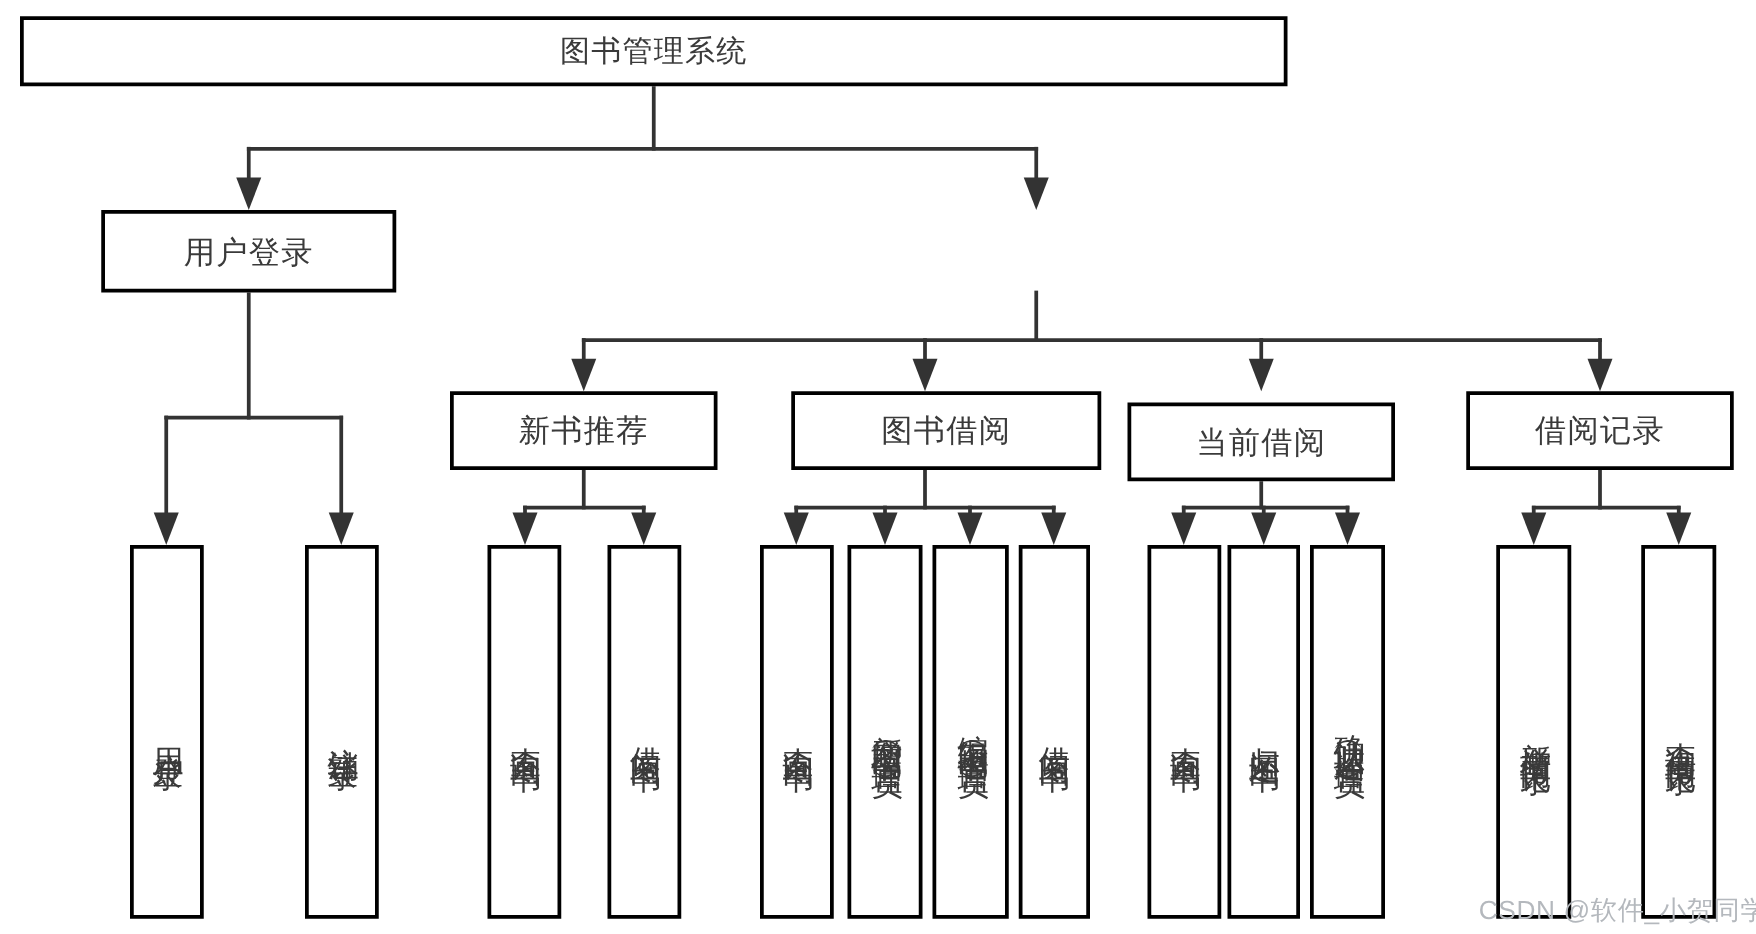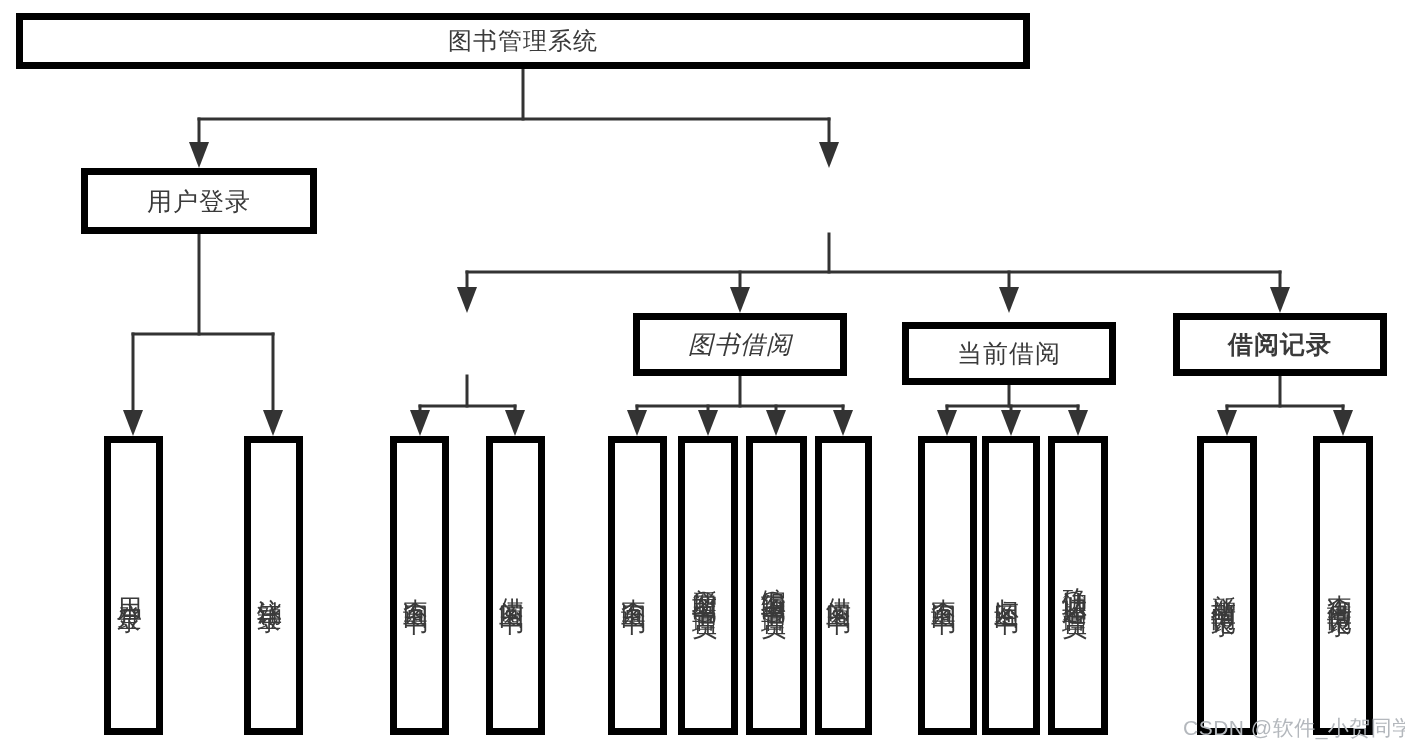--- a/index.html
+++ b/index.html
@@ -20,21 +20,21 @@
   svg.connectors path {
     stroke: #333333;
     stroke-width: 3;
     fill: none;
     stroke-linecap: square;
   }
   svg.connectors polygon { fill: #333333; stroke: none; }
   .box {
     position: absolute;
     background: #ffffff;
-    border: 7px solid #000000;
+    border: 3px solid #000000;
     box-sizing: border-box;
     color: #3a3a3a;
     z-index: 2;
   }
   .hbox {
     display: flex;
     align-items: center;
     justify-content: center;
     font-size: 25px;
     letter-spacing: 1px;
@@ -137,23 +137,24 @@
         <polygon points="1217,410 1237,410 1227,436"></polygon>
       <path d="M1343 406 V412"></path>
         <polygon points="1333,410 1353,410 1343,436"></polygon>
     </g>
   </svg>
 
   <div class="box hbox" style="left:16px; top:13px; width:1014px; height:56px; font-size:24px;">图书管理系统</div>
 
   <div class="box hbox" style="left:81px; top:168px; width:236px; height:66px;">用户登录</div>
 
-  <div class="box hbox" style="left:633px; top:313px; width:214px; height:63px;font-style:italic;">图书借阅</div>
+  <div class="box hbox" style="left:360px; top:313px; width:214px; height:63px;">新书推荐</div>
+  <div class="box hbox" style="left:633px; top:313px; width:248px; height:63px;">图书借阅</div>
   <div class="box hbox" style="left:902px; top:322px; width:214px; height:63px;">当前借阅</div>
-  <div class="box hbox" style="left:1173px; top:313px; width:214px; height:63px;font-weight:bold;">借阅记录</div>
+  <div class="box hbox" style="left:1173px; top:313px; width:214px; height:63px;">借阅记录</div>
 
   <div class="box vbox" style="left:104px; top:436px; width:59px; height:299px;">用户登录</div>
   <div class="box vbox" style="left:244px; top:436px; width:59px; height:299px;">注销登录</div>
 
   <div class="box vbox" style="left:390px; top:436px; width:59px; height:299px;">查询图书</div>
   <div class="box vbox" style="left:486px; top:436px; width:59px; height:299px;">借阅图书</div>
 
   <div class="box vbox" style="left:608px; top:436px; width:59px; height:299px;">查询图书</div>
   <div class="box vbox" style="left:678px; top:436px; width:60px; height:299px;">新增图书（管理员）</div>
   <div class="box vbox" style="left:746px; top:436px; width:61px; height:299px;">编辑图书（管理员）</div>

